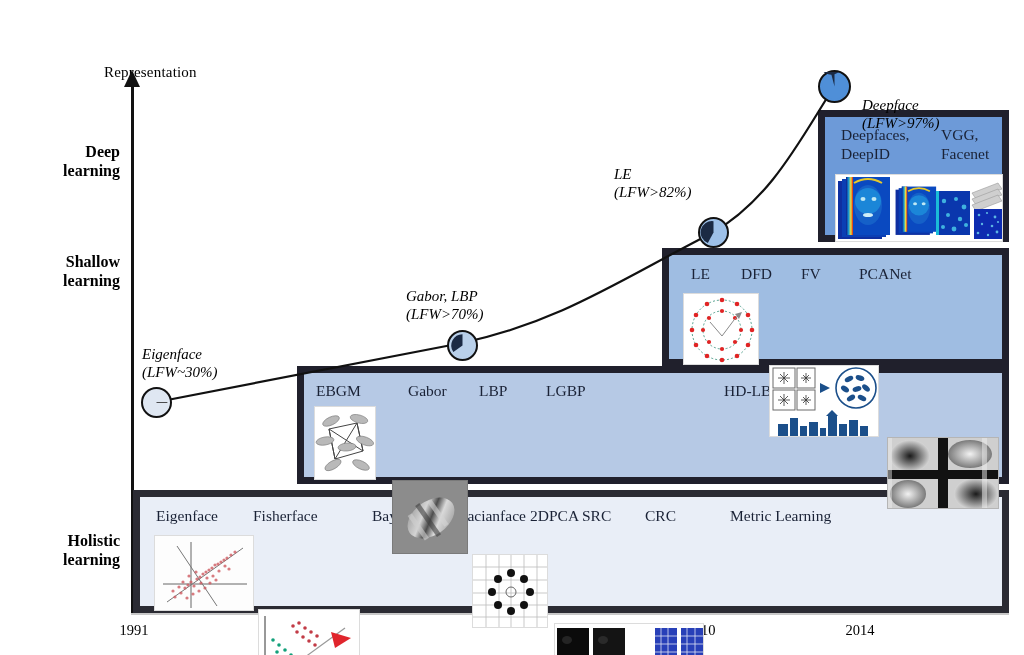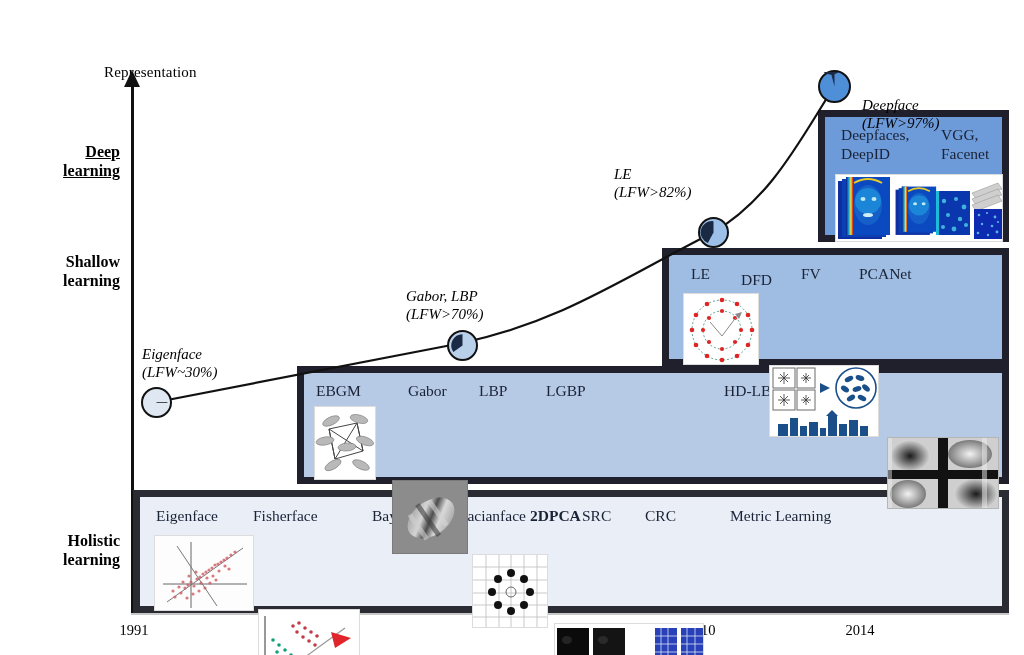--- a/index.html
+++ b/index.html
@@ -59,21 +59,21 @@
 </head>
 <body>
 
 <div id="stage">
 
   <div class="axis-label-y">Representation</div>
   <div class="y-arrow"></div>
   <div class="y-axis"></div>
   <div class="x-axis"></div>
 
-  <div class="ytick" style="left:10px;top:143px;text-decoration:underline;">
+  <div class="ytick" style="left:10px;top:143px;">
     <div>Deep</div>
     <div>learning</div>
   </div>
   <div class="ytick" style="left:10px;top:253px;">
     <div>Shallow</div>
     <div>learning</div>
   </div>
   <div class="ytick" style="left:10px;top:532px;">
     <div>Holistic</div>
     <div>learning</div>
@@ -82,21 +82,21 @@
   <div class="xtick" style="left:94px;">1991</div>
   <div class="xtick" style="left:252px;">1997</div>
   <div class="xtick" style="left:661px;">2010</div>
   <div class="xtick" style="left:820px;">2014</div>
 
   <div class="panel" id="panel-holistic">
     <div class="ptitle" style="left:16px;top:10px;">Eigenface</div>
     <div class="ptitle" style="left:113px;top:10px;">Fisherface</div>
     <div class="ptitle" style="left:232px;top:10px;">Bayes</div>
     <div class="ptitle" style="left:299px;top:10px;">Laplacianface</div>
-    <div class="ptitle" style="left:390px;top:10px;font-weight:bold;">2DPCA</div>
+    <div class="ptitle" style="left:390px;top:10px;">2DPCA</div>
     <div class="ptitle" style="left:442px;top:10px;">SRC</div>
     <div class="ptitle" style="left:505px;top:10px;">CRC</div>
     <div class="ptitle" style="left:590px;top:10px;">Metric Learning</div>
 
     <div class="thumb" style="left:14px;top:38px;width:100px;height:76px;background:#fdfdfd;">
       <svg viewBox="0 0 100 76" width="100" height="76">
         <line x1="8" y1="48" x2="92" y2="48" stroke="#666" stroke-width="1"></line>
         <line x1="36" y1="6" x2="36" y2="72" stroke="#666" stroke-width="1"></line>
         <line x1="12" y1="66" x2="88" y2="12" stroke="#777" stroke-width="1"></line>
         <line x1="22" y1="10" x2="62" y2="70" stroke="#777" stroke-width="1"></line>
@@ -290,21 +290,21 @@
         <text x="76" y="37" font-size="5" fill="#333" font-family="sans-serif">LBP</text>
         <line x1="74" y1="40" x2="92" y2="40" stroke="#333" stroke-width="1"></line>
         <polygon points="96,40 89,37 89,43" fill="#333"></polygon>
       </svg>
     </div>
 
   </div>
 
   <div class="panel" id="panel-shallow">
     <div class="ptitle" style="left:22px;top:10px;">LE</div>
-    <div class="ptitle" style="left:72px;top:16px;">DFD</div>
+    <div class="ptitle" style="left:72px;top:10px;">DFD</div>
     <div class="ptitle" style="left:132px;top:10px;">FV</div>
     <div class="ptitle" style="left:190px;top:10px;">PCANet</div>
 
     <div class="thumb" style="left:14px;top:38px;width:76px;height:72px;background:#ffffff;">
       <svg viewBox="0 0 76 72" width="76" height="72">
         <circle cx="38" cy="36" r="30" fill="none" stroke="#2e8b75" stroke-width="0.8" stroke-dasharray="2 2"></circle>
         <circle cx="38" cy="36" r="19" fill="none" stroke="#2e8b75" stroke-width="0.8" stroke-dasharray="2 2"></circle>
         <g fill="#e02424">
           <circle cx="38" cy="6" r="2.3"></circle>
             <circle cx="53" cy="10" r="2.3"></circle>

